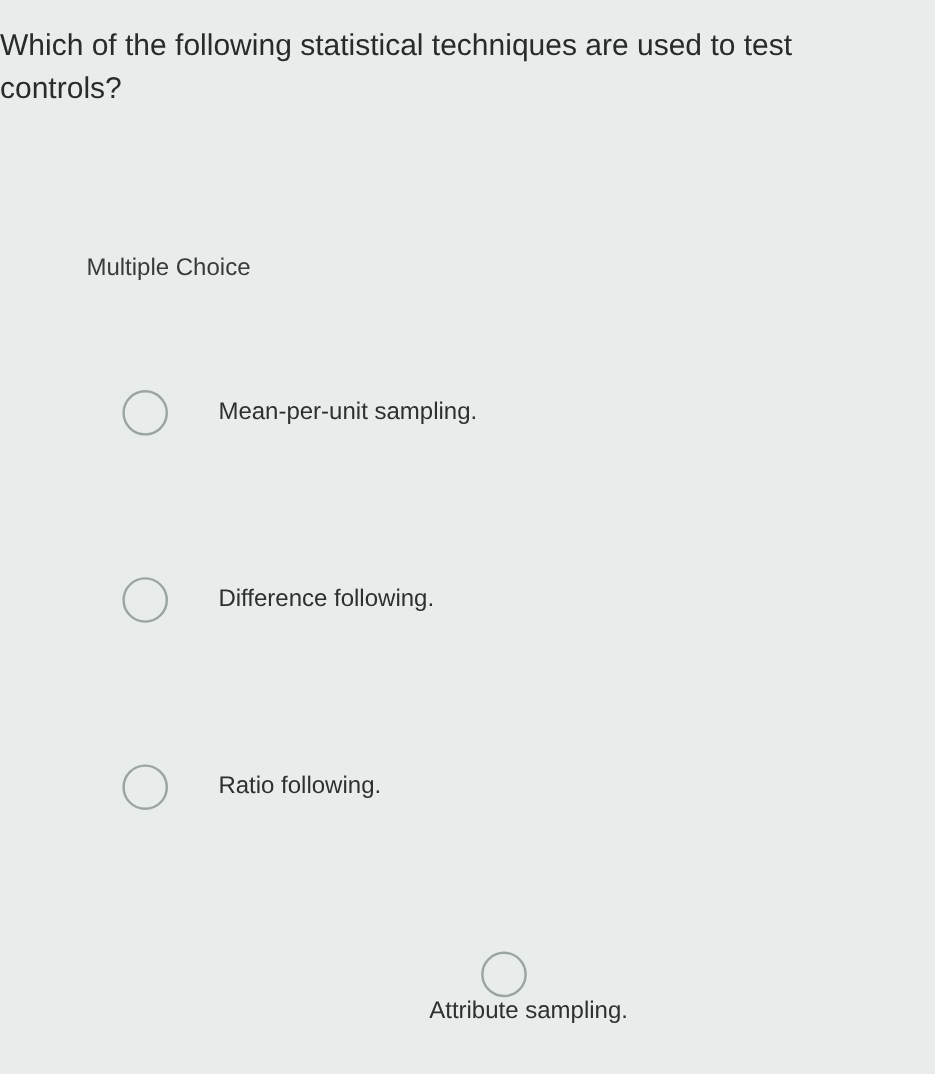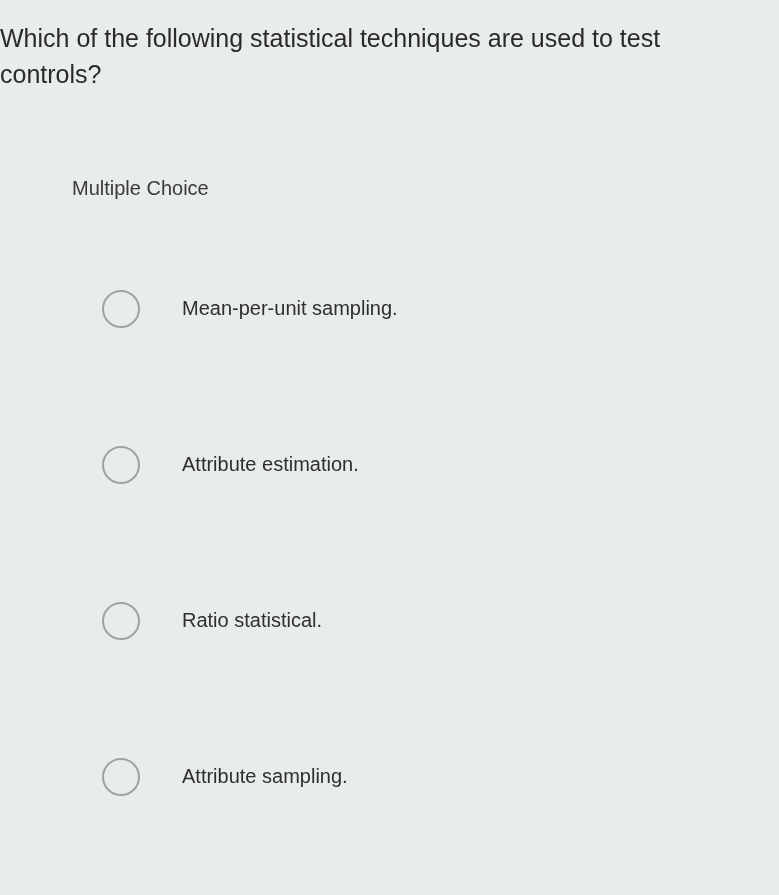--- a/index.html
+++ b/index.html
@@ -25,32 +25,34 @@
       font-weight: 400;
     }
     .content-area {
       padding: 60px 0 0 72px;
     }
     .section-label {
       font-size: 20px;
       color: #3a3a3a;
       font-weight: 400;
       margin-bottom: 90px;
+      margin-top: 35px;
     }
     .options {
       padding-left: 30px;
     }
     .option-row {
       display: flex;
       align-items: center;
       margin-bottom: 118px;
       cursor: pointer;
     }
     .option-row:last-child {
       margin-bottom: 14px;
+      flex-direction: column;
     }
     .radio-circle {
       width: 38px;
       height: 38px;
       border: 2px solid #9aa4a2;
       border-radius: 50%;
       background: transparent;
       flex-shrink: 0;
       margin-right: 42px;
     }
@@ -72,26 +74,26 @@
 
   <div class="options">
 
     <div class="option-row">
       <div class="radio-circle"></div>
       <div class="option-label">Mean-per-unit sampling.</div>
     </div>
 
     <div class="option-row">
       <div class="radio-circle"></div>
-      <div class="option-label">Attribute estimation.</div>
+      <div class="option-label">Difference following.</div>
     </div>
 
     <div class="option-row">
       <div class="radio-circle"></div>
-      <div class="option-label">Ratio statistical.</div>
+      <div class="option-label">Ratio following.</div>
     </div>
 
     <div class="option-row">
       <div class="radio-circle"></div>
       <div class="option-label">Attribute sampling.</div>
     </div>
 
   </div>
 </div>
 

